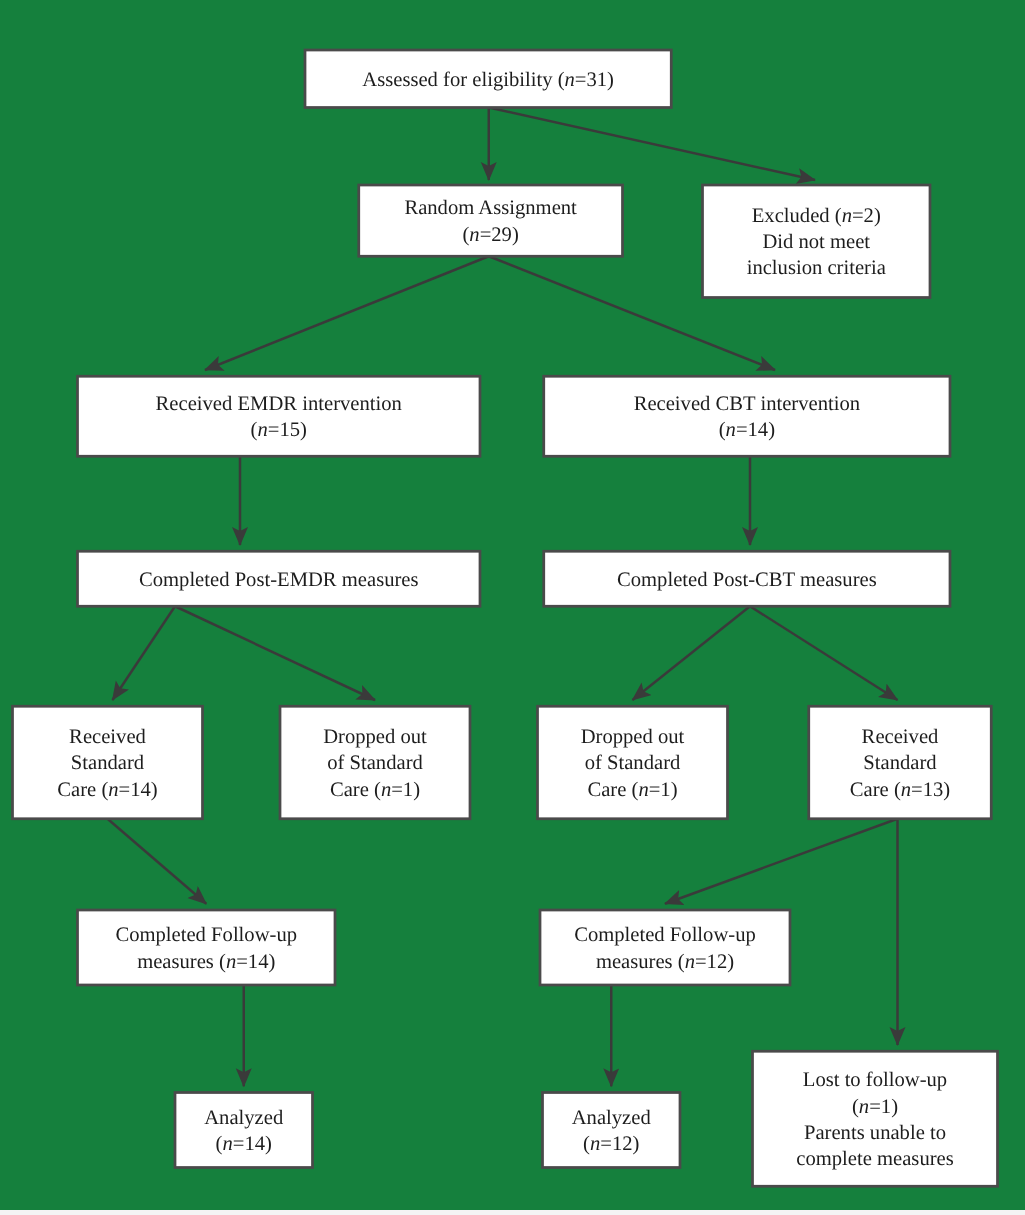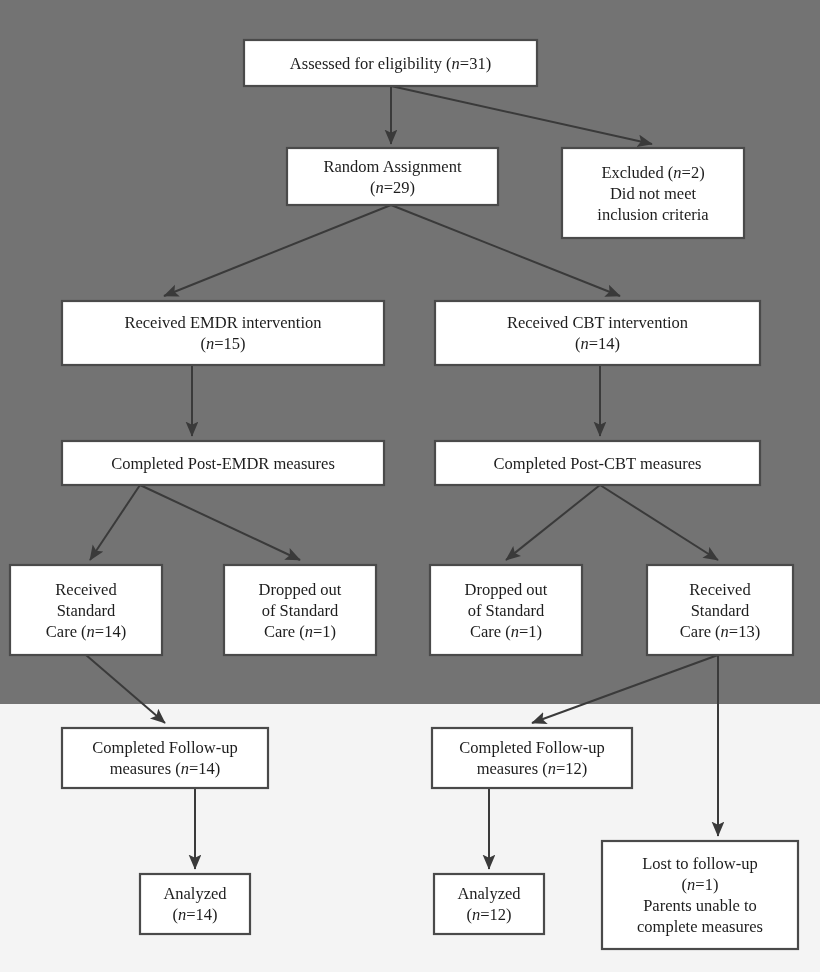--- a/index.html
+++ b/index.html
@@ -1,19 +1,19 @@
 <!DOCTYPE html>
 <html><head>
 <meta charset="utf-8">
 <title>CONSORT Flow Diagram</title>
 <style>
   html,body{margin:0;padding:0;background:#f4f4f4;}
   body{width:820px;height:972px;overflow:hidden;
        font-family:"Liberation Serif","DejaVu Serif",serif;}
-  #diagram-root{position:relative;width:820px;height:704px;background:#737373;}
+  #diagram-root{position:relative;width:820px;height:968px;background:#15803d;}
   svg#flow{position:absolute;left:0;top:0;width:820px;height:972px;display:block;}
   .box-rect{fill:#ffffff;stroke:#4a4a4a;stroke-width:2.2;}
   .conn{stroke:#3a3a3a;stroke-width:2;fill:none;}
   .box-text{font-family:"Liberation Serif","DejaVu Serif",serif;
             font-size:16.5px;fill:#1d1d1d;text-anchor:middle;}
   .box-text tspan.ital{font-style:italic;}
 </style>
 </head>
 <body>
 

